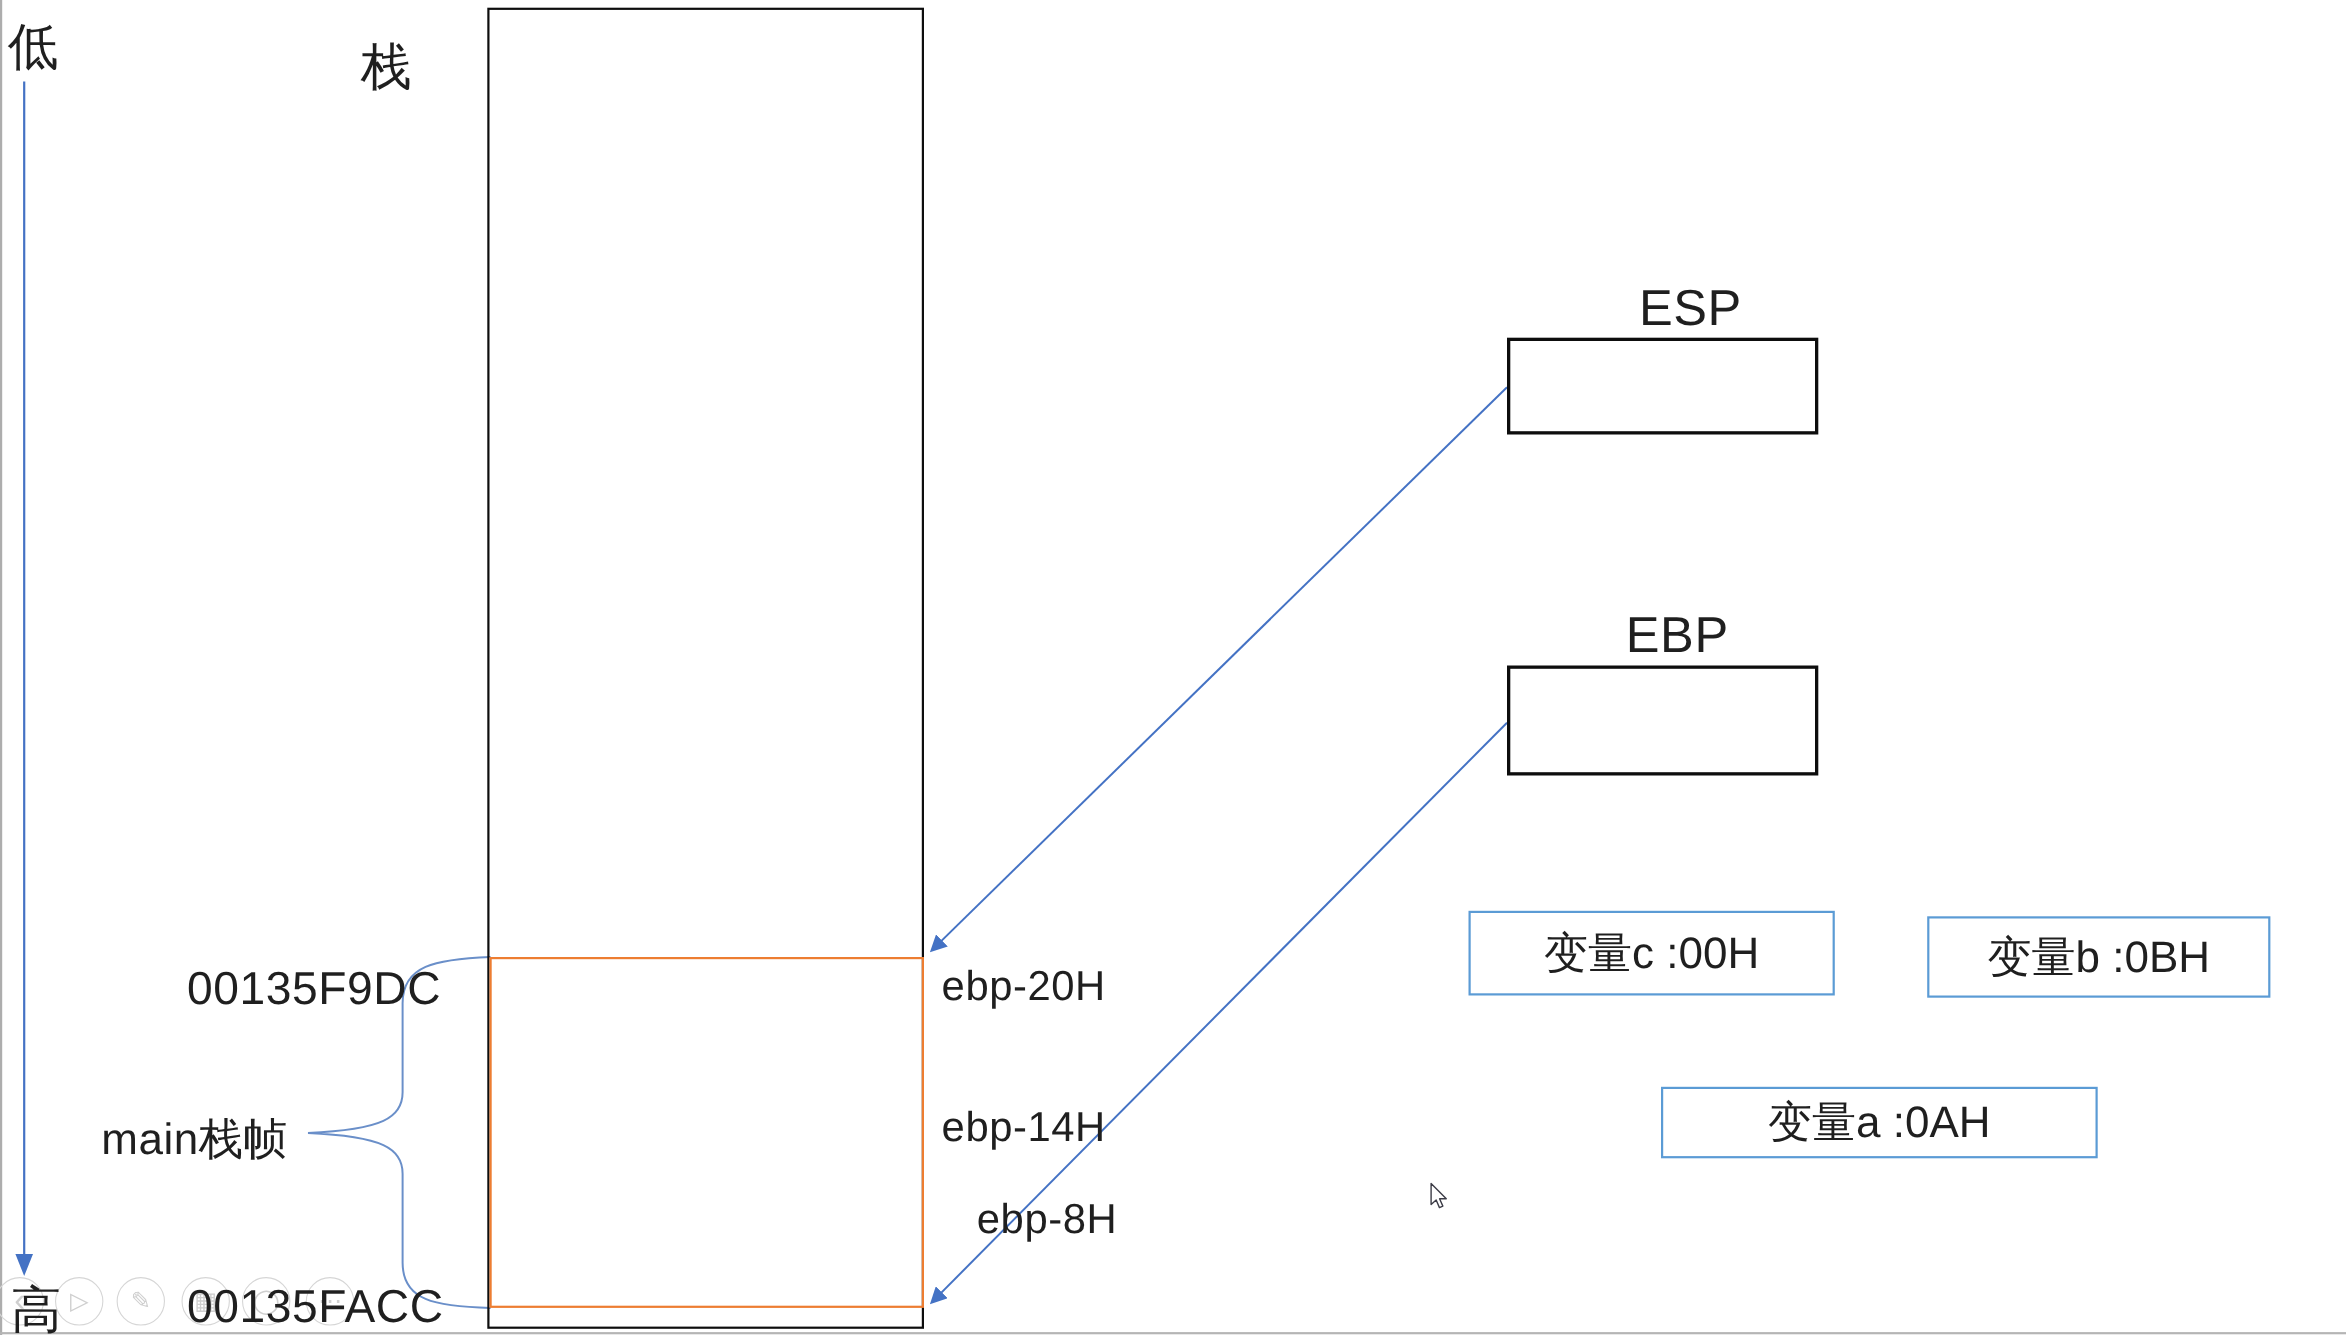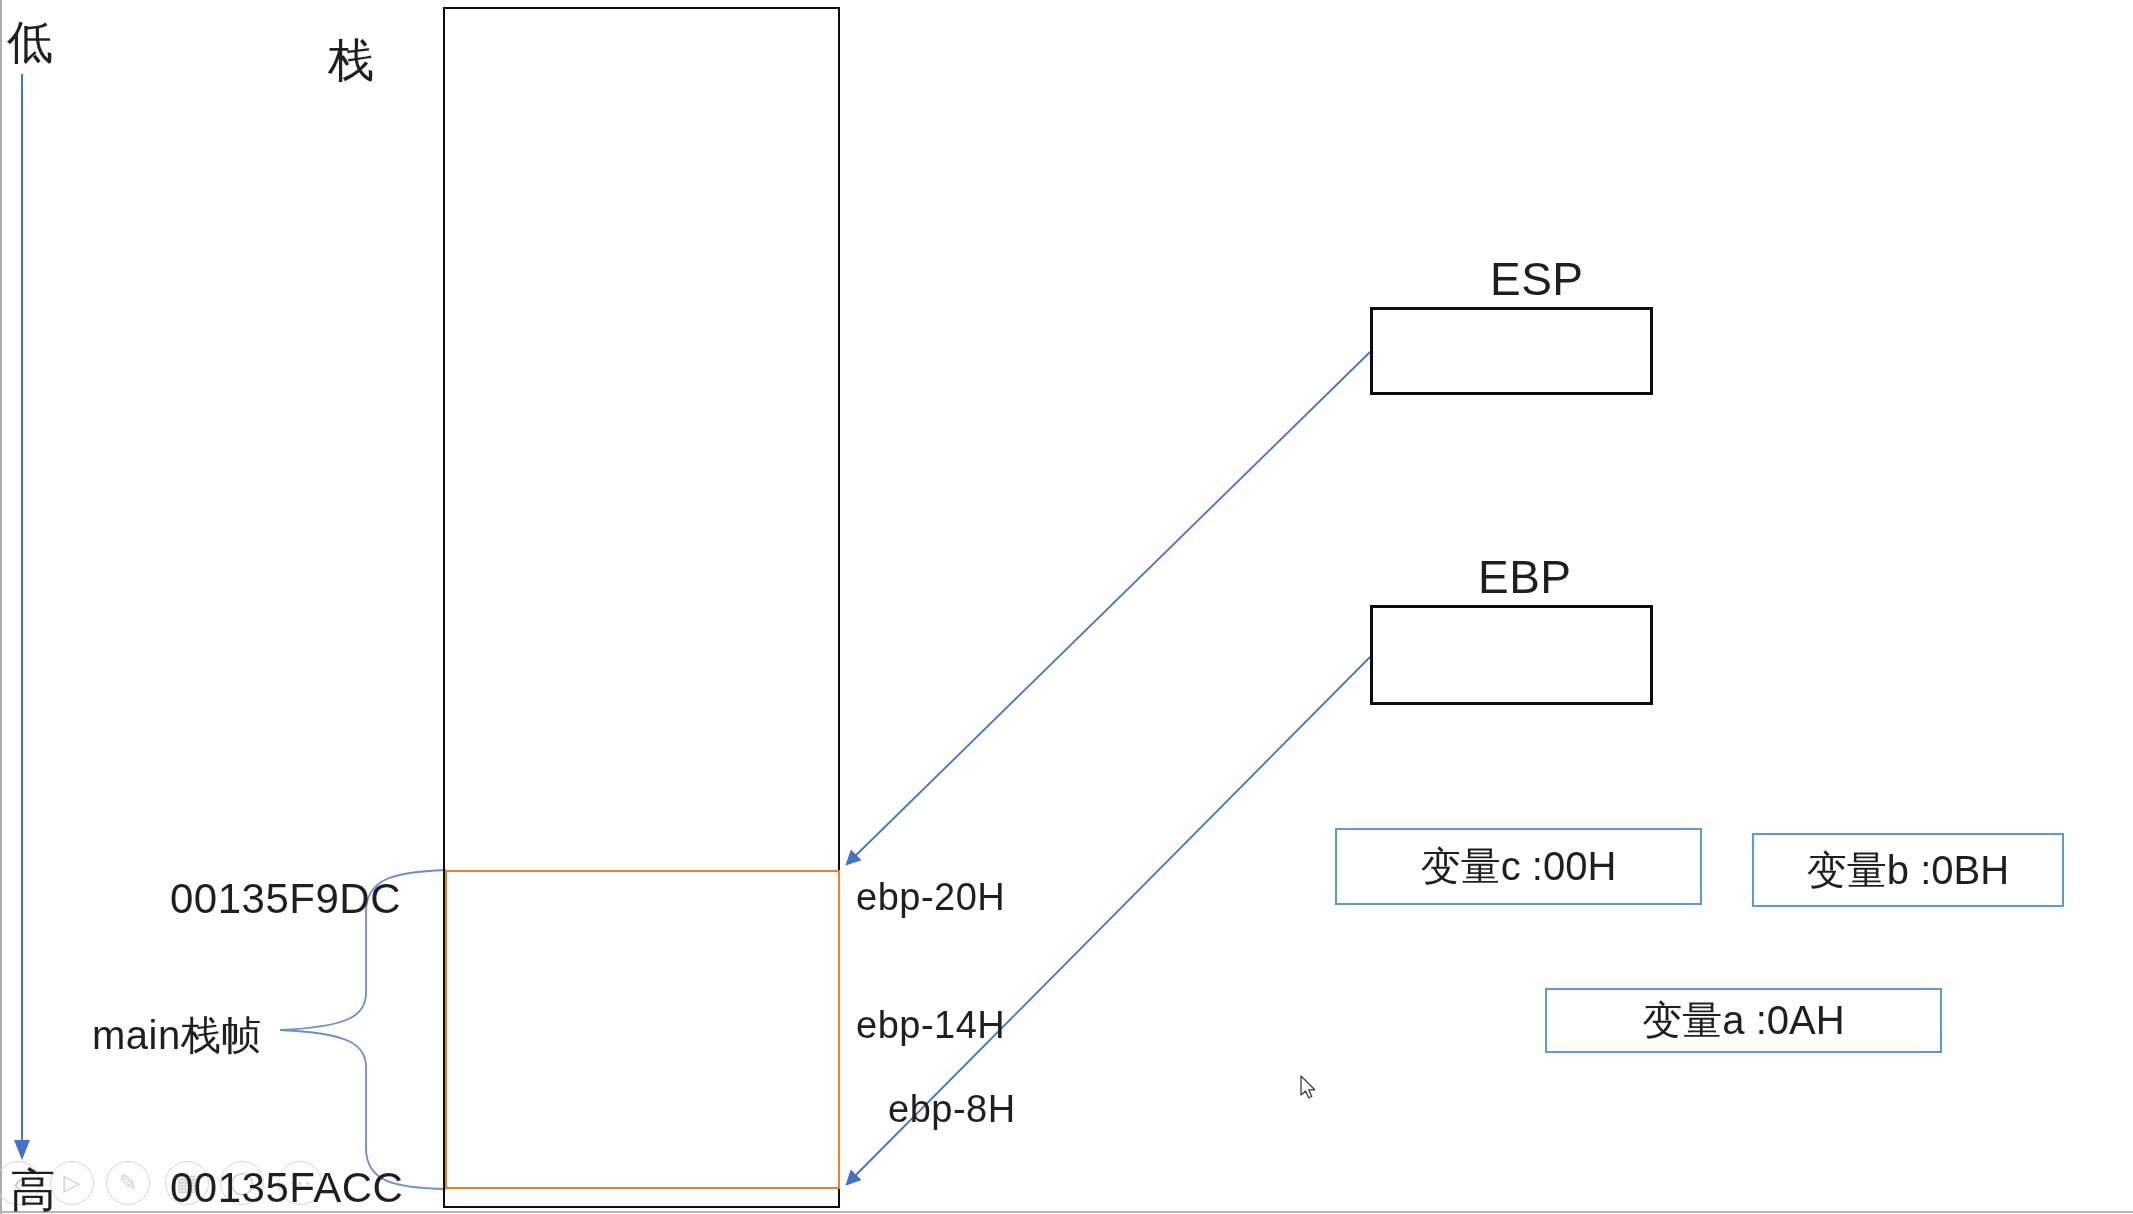--- a/index.html
+++ b/index.html
@@ -97,23 +97,23 @@
   <div class="lbl off" style="left:856px;top:876px;">ebp-20H</div>
   <div class="lbl off" style="left:856px;top:1004px;">ebp-14H</div>
   <div class="lbl off" style="left:888px;top:1088px;">ebp-8H</div>
 
   <div class="lbl reg" style="left:1490px;top:252px;">ESP</div>
   <div class="rect reg-box" style="left:1370px;top:307px;width:283px;height:88px;"></div>
 
   <div class="lbl reg" style="left:1478px;top:550px;">EBP</div>
   <div class="rect reg-box" style="left:1370px;top:605px;width:283px;height:100px;"></div>
 
-  <div class="rect var-box" style="left:1335px;top:828px;width:367px;height:77px;">
+  <div class="rect var-box" style="left:1335px;top:828px;width:333px;height:77px;">
     <span>变量c :00H</span>
   </div>
   <div class="rect var-box" style="left:1752px;top:833px;width:312px;height:74px;">
     <span>变量b :0BH</span>
   </div>
-  <div class="rect var-box" style="left:1510px;top:988px;width:397px;height:65px;margin-left:35px;">
+  <div class="rect var-box" style="left:1510px;top:988px;width:397px;height:65px;">
     <span>变量a :0AH</span>
   </div>
 
 </div>
 
 </body></html>

